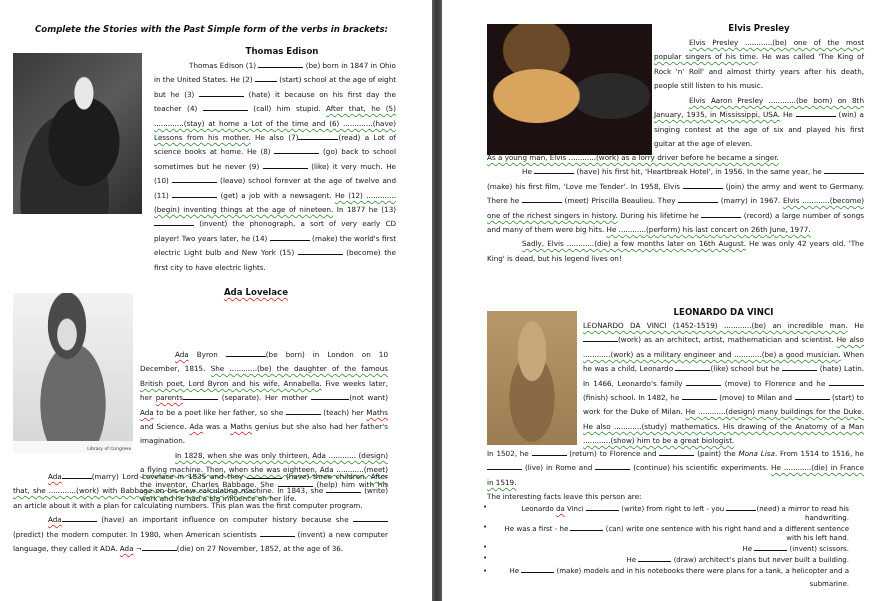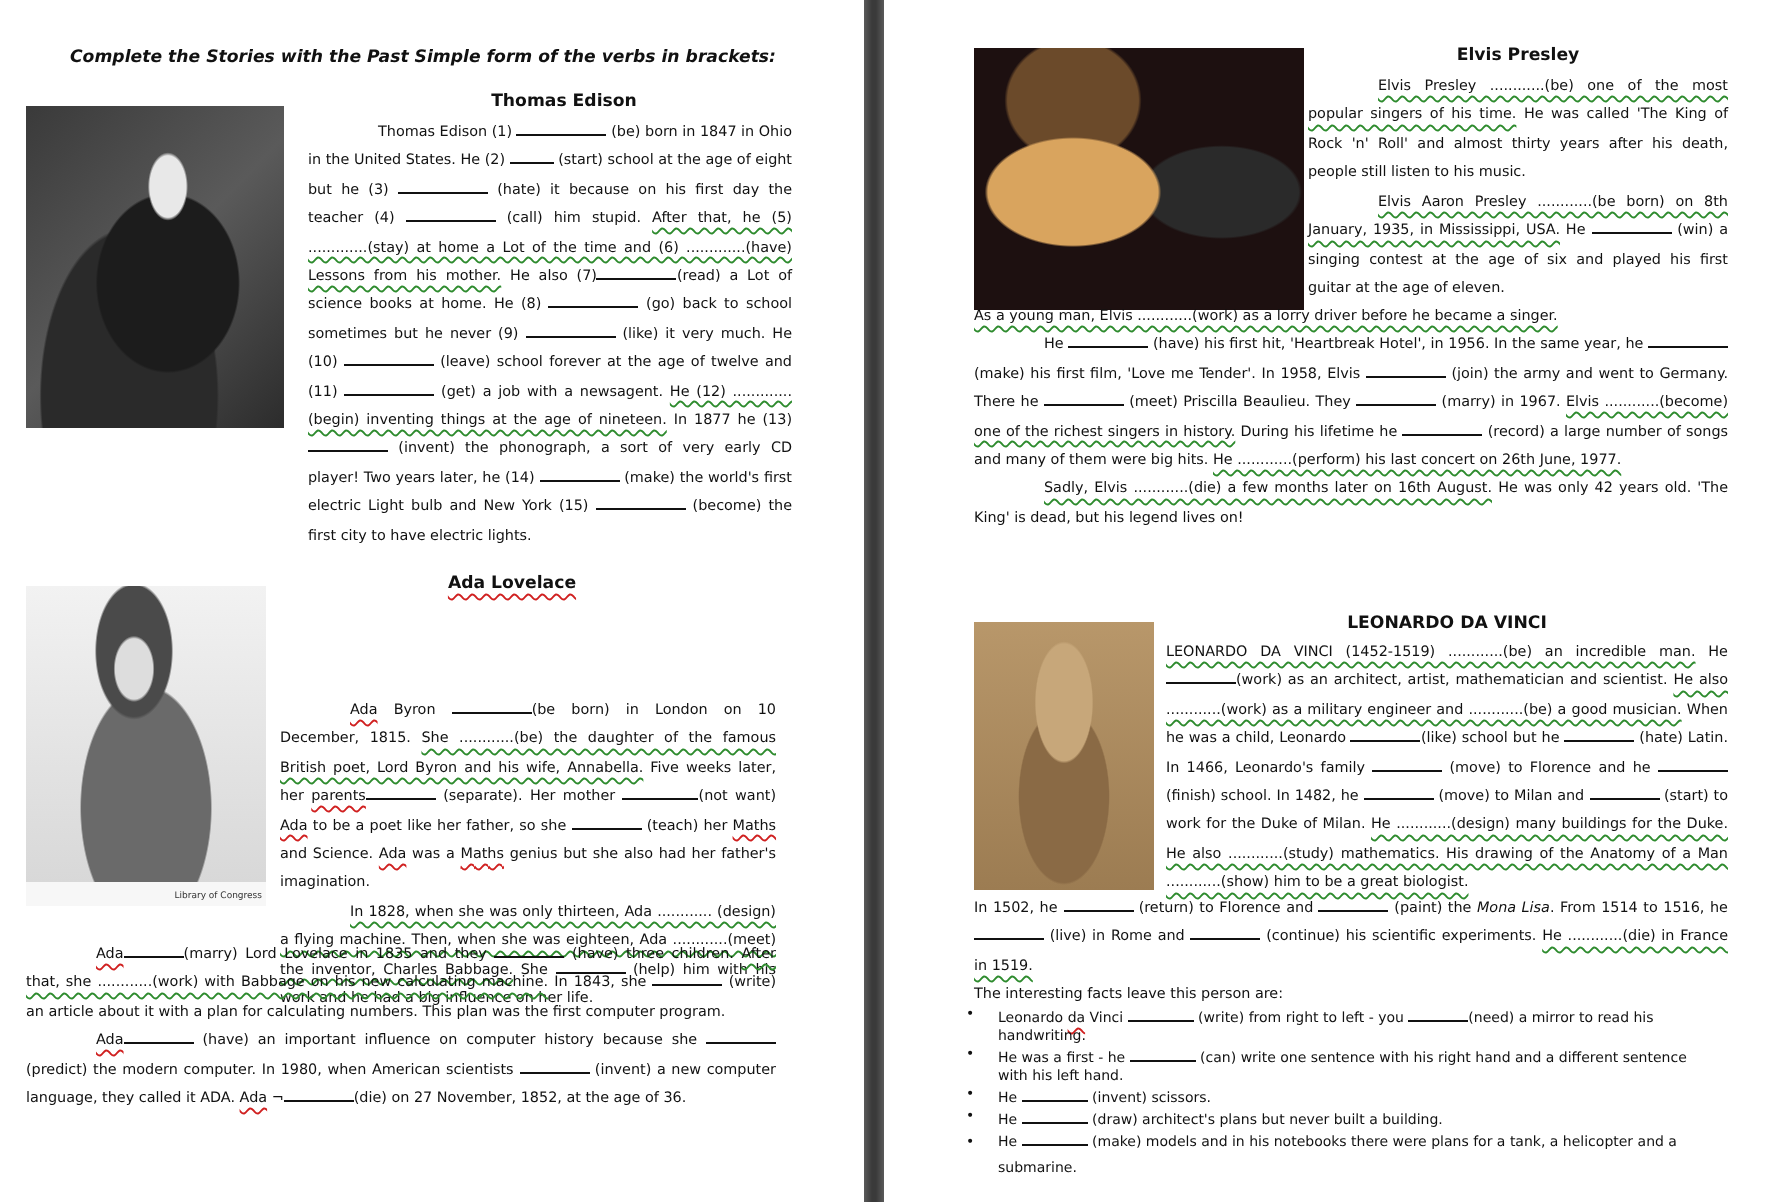--- a/index.html
+++ b/index.html
@@ -39,21 +39,21 @@
     background: radial-gradient(ellipse at 30% 55%, #d9a45e 0 26%, transparent 27%),
                 radial-gradient(ellipse at 30% 20%, #6b4a2a 0 20%, transparent 21%),
                 radial-gradient(ellipse at 75% 55%, #2a2a2a 0 22%, transparent 23%),
                 #1d1010; }
   .leo { left: 45px; top: 311px; width: 90px; height: 134px;
     background: radial-gradient(ellipse at 50% 30%, #c7a77a 0 22%, transparent 23%),
                 radial-gradient(ellipse at 50% 65%, #8a6a45 0 35%, transparent 36%),
                 linear-gradient(#b8976a, #9c7c52); }
 
   .facts-list { position: absolute; left: 57px; top: 503px; width: 350px; font-size: 7px; line-height: 9px; list-style: none; }
-  .facts-list li { position: relative; padding-left: 0; margin-bottom: 0; }
+  .facts-list li { position: relative; padding-left: 0; margin-bottom: 0; text-align: right; }
   .facts-list li::before { content: "•"; position: absolute; left: -16px; top: 0; }
   .facts-list li.last { line-height: 13px; }
 </style>
 </head>
 <body>
 
 <div class="page page-left">
   <div class="instr">Complete the Stories with the Past Simple form of the verbs in brackets:</div>
 
   <div class="photo edison"></div>

